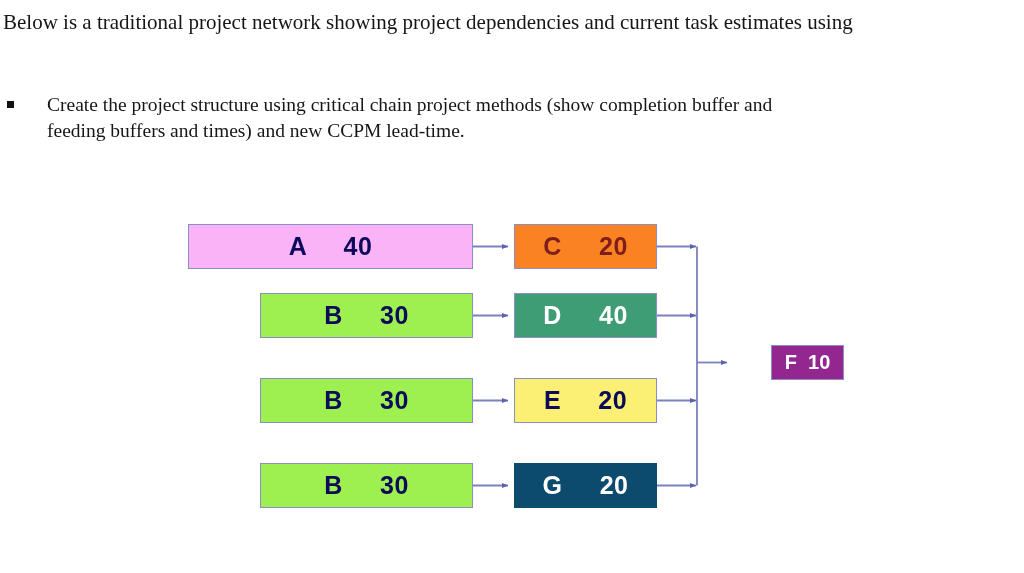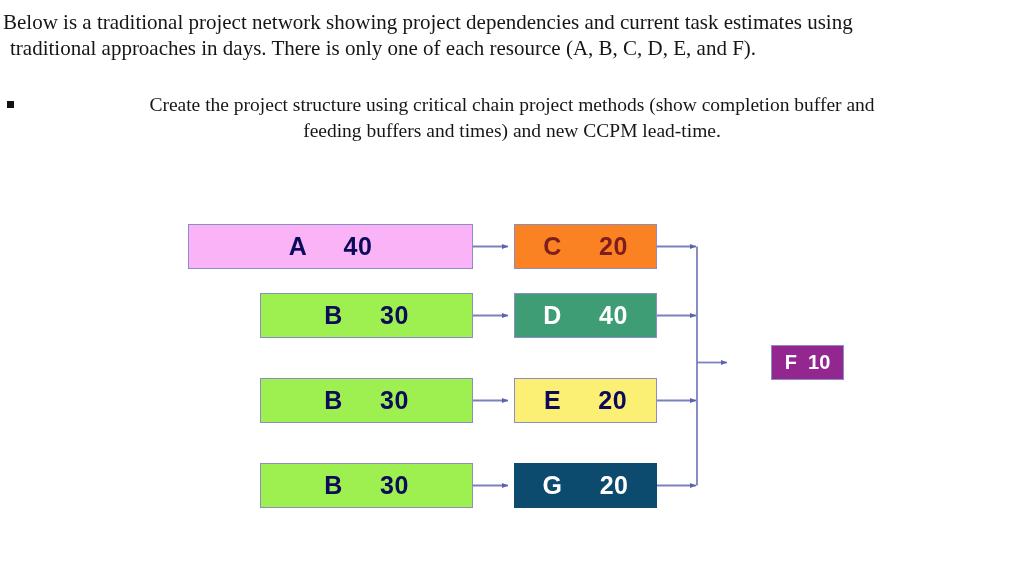--- a/index.html
+++ b/index.html
@@ -54,21 +54,20 @@
   }
   .bullet-text {
     position: absolute;
     left: 44px;
     top: 0px;
     width: 930px;
     font-family: "Liberation Serif", serif;
     font-size: 19.5px;
     line-height: 26px;
     color: #161616;
-    text-align: center;
   }
   .bullet-text .l2 {
     display: block;
   }
 
   
   #diagram {
     position: absolute;
     left: 0;
     top: 0;
@@ -102,21 +101,20 @@
     pointer-events: none;
   }
 </style>
 </head>
 <body>
 
 <div id="text-block">
 
   <div class="intro-para">
     <span>Below is a traditional project network showing project dependencies and current task estimates using</span>
-    <span class="l2">traditional approaches in days. There is only one of each resource (A, B, C, D, E, and F).</span>
   </div>
 
   <div class="bullet-row">
     <span class="bullet-glyph"></span>
     <div class="bullet-text">
       <span>Create the project structure using critical chain project methods (show completion buffer and</span>
       <span class="l2">feeding buffers and times) and new CCPM lead-time.</span>
     </div>
   </div>
 

